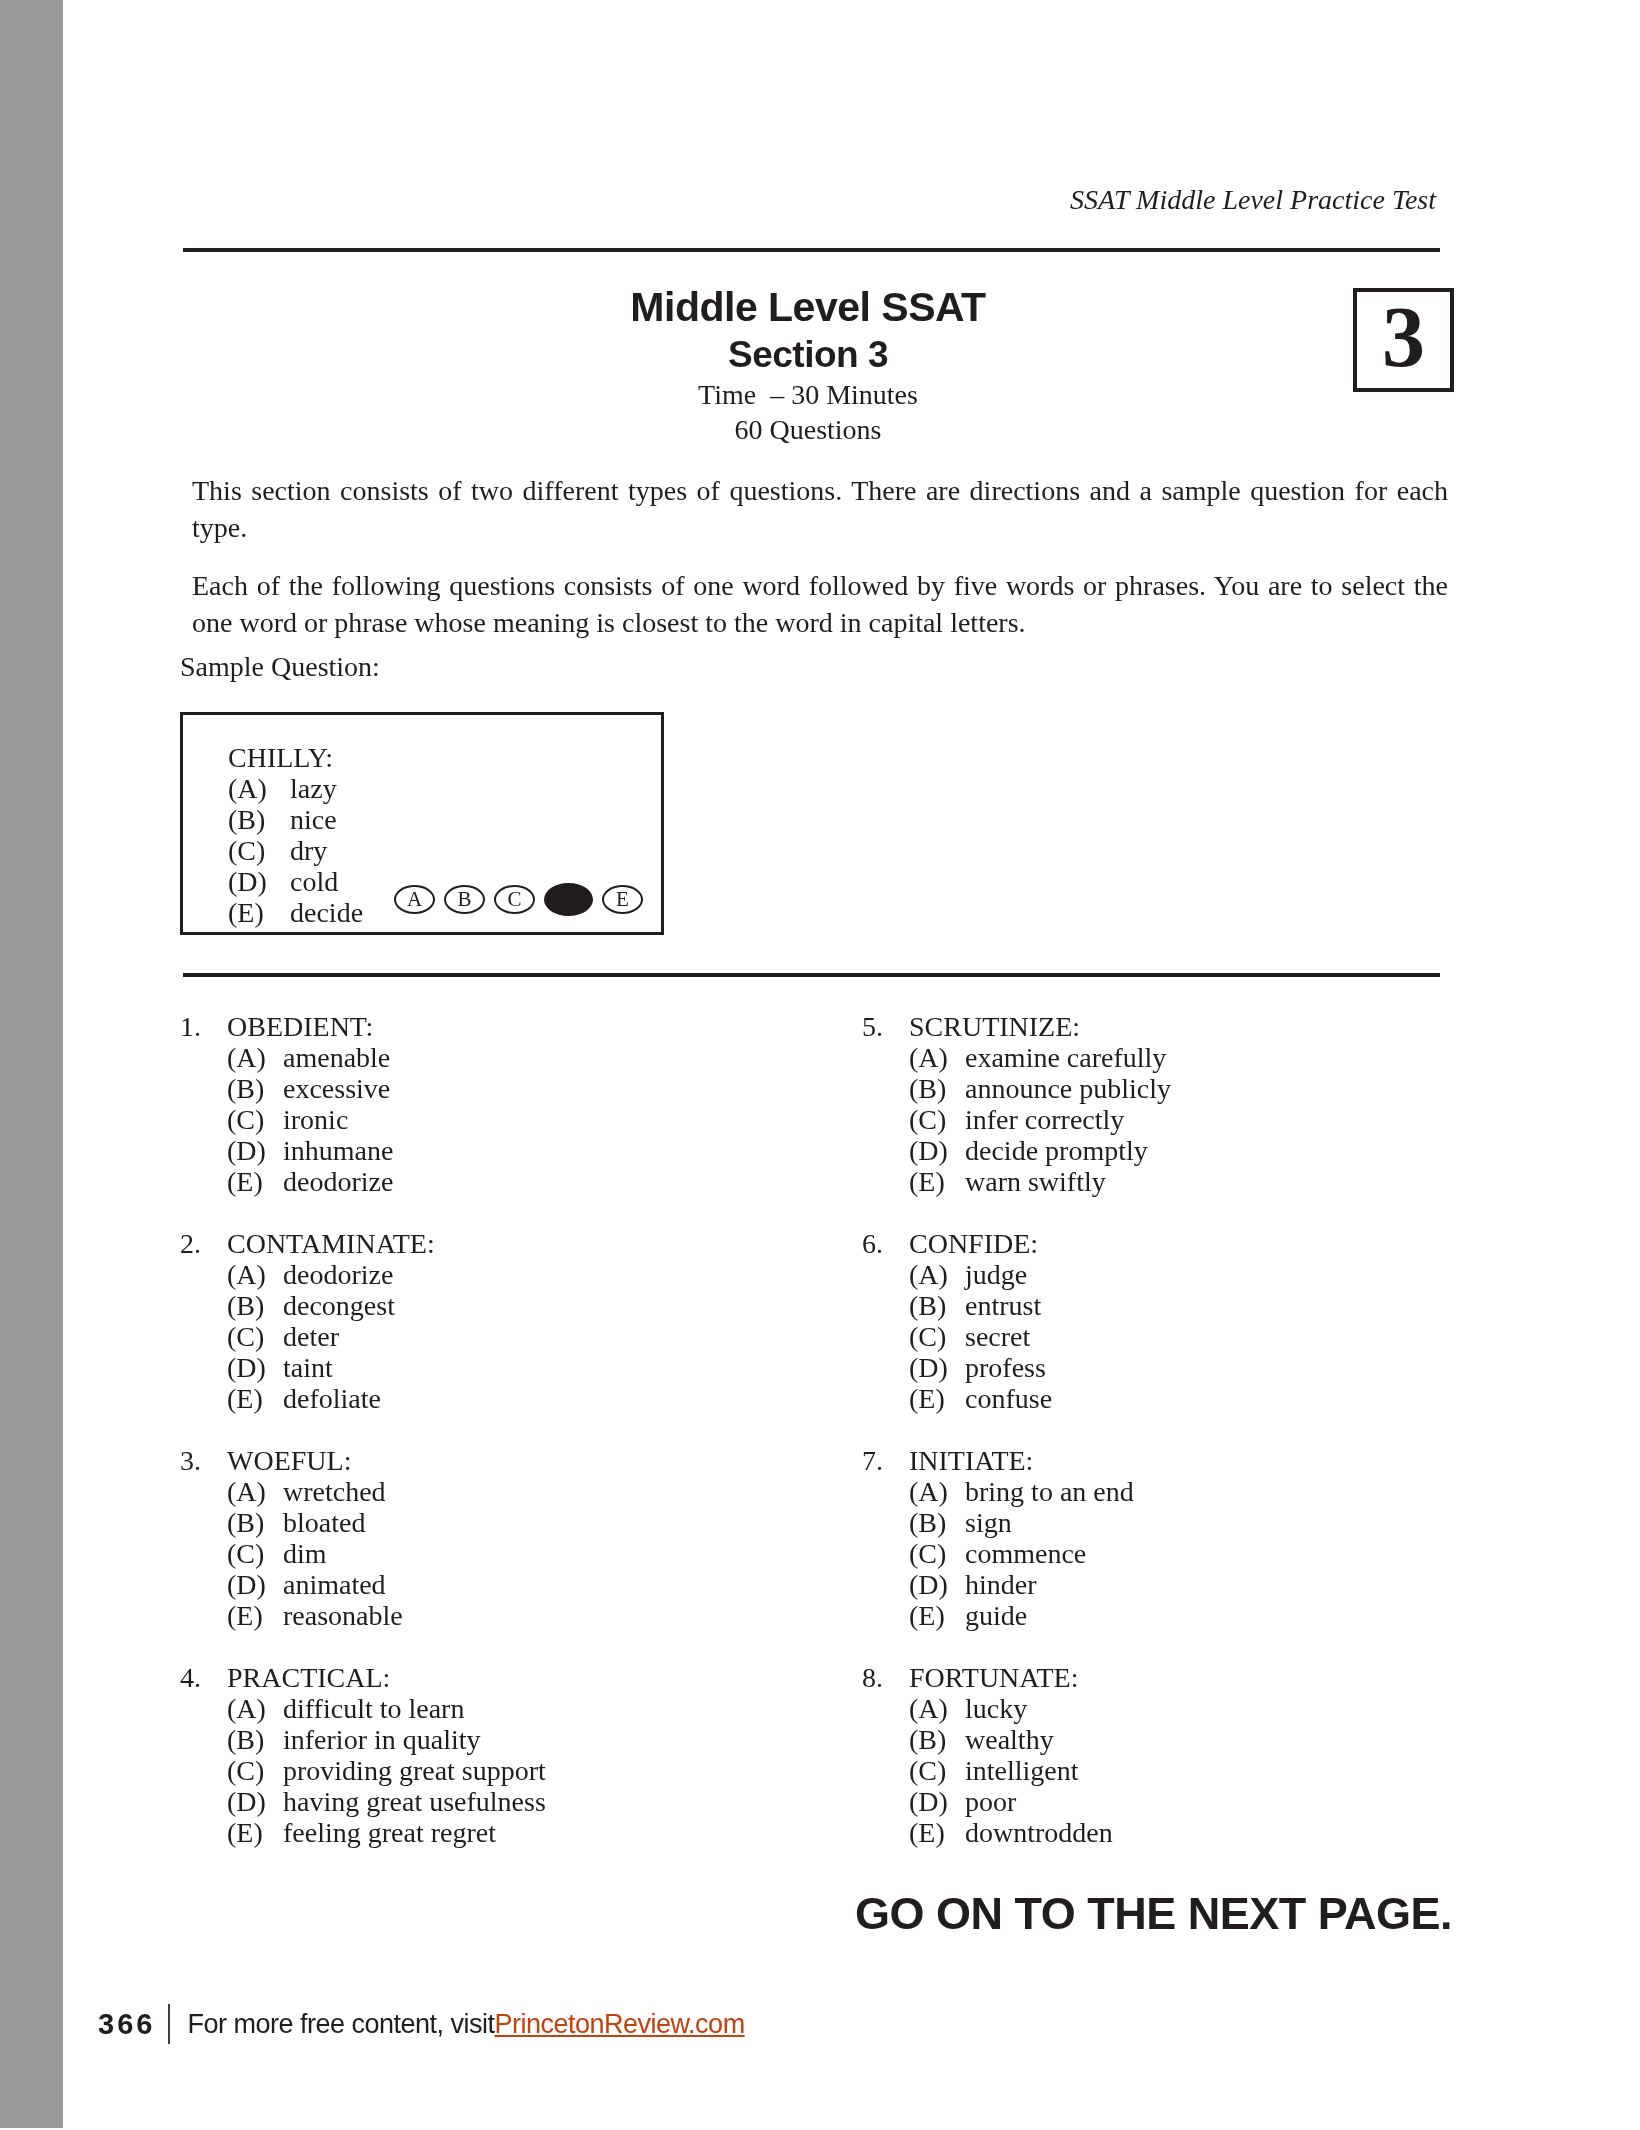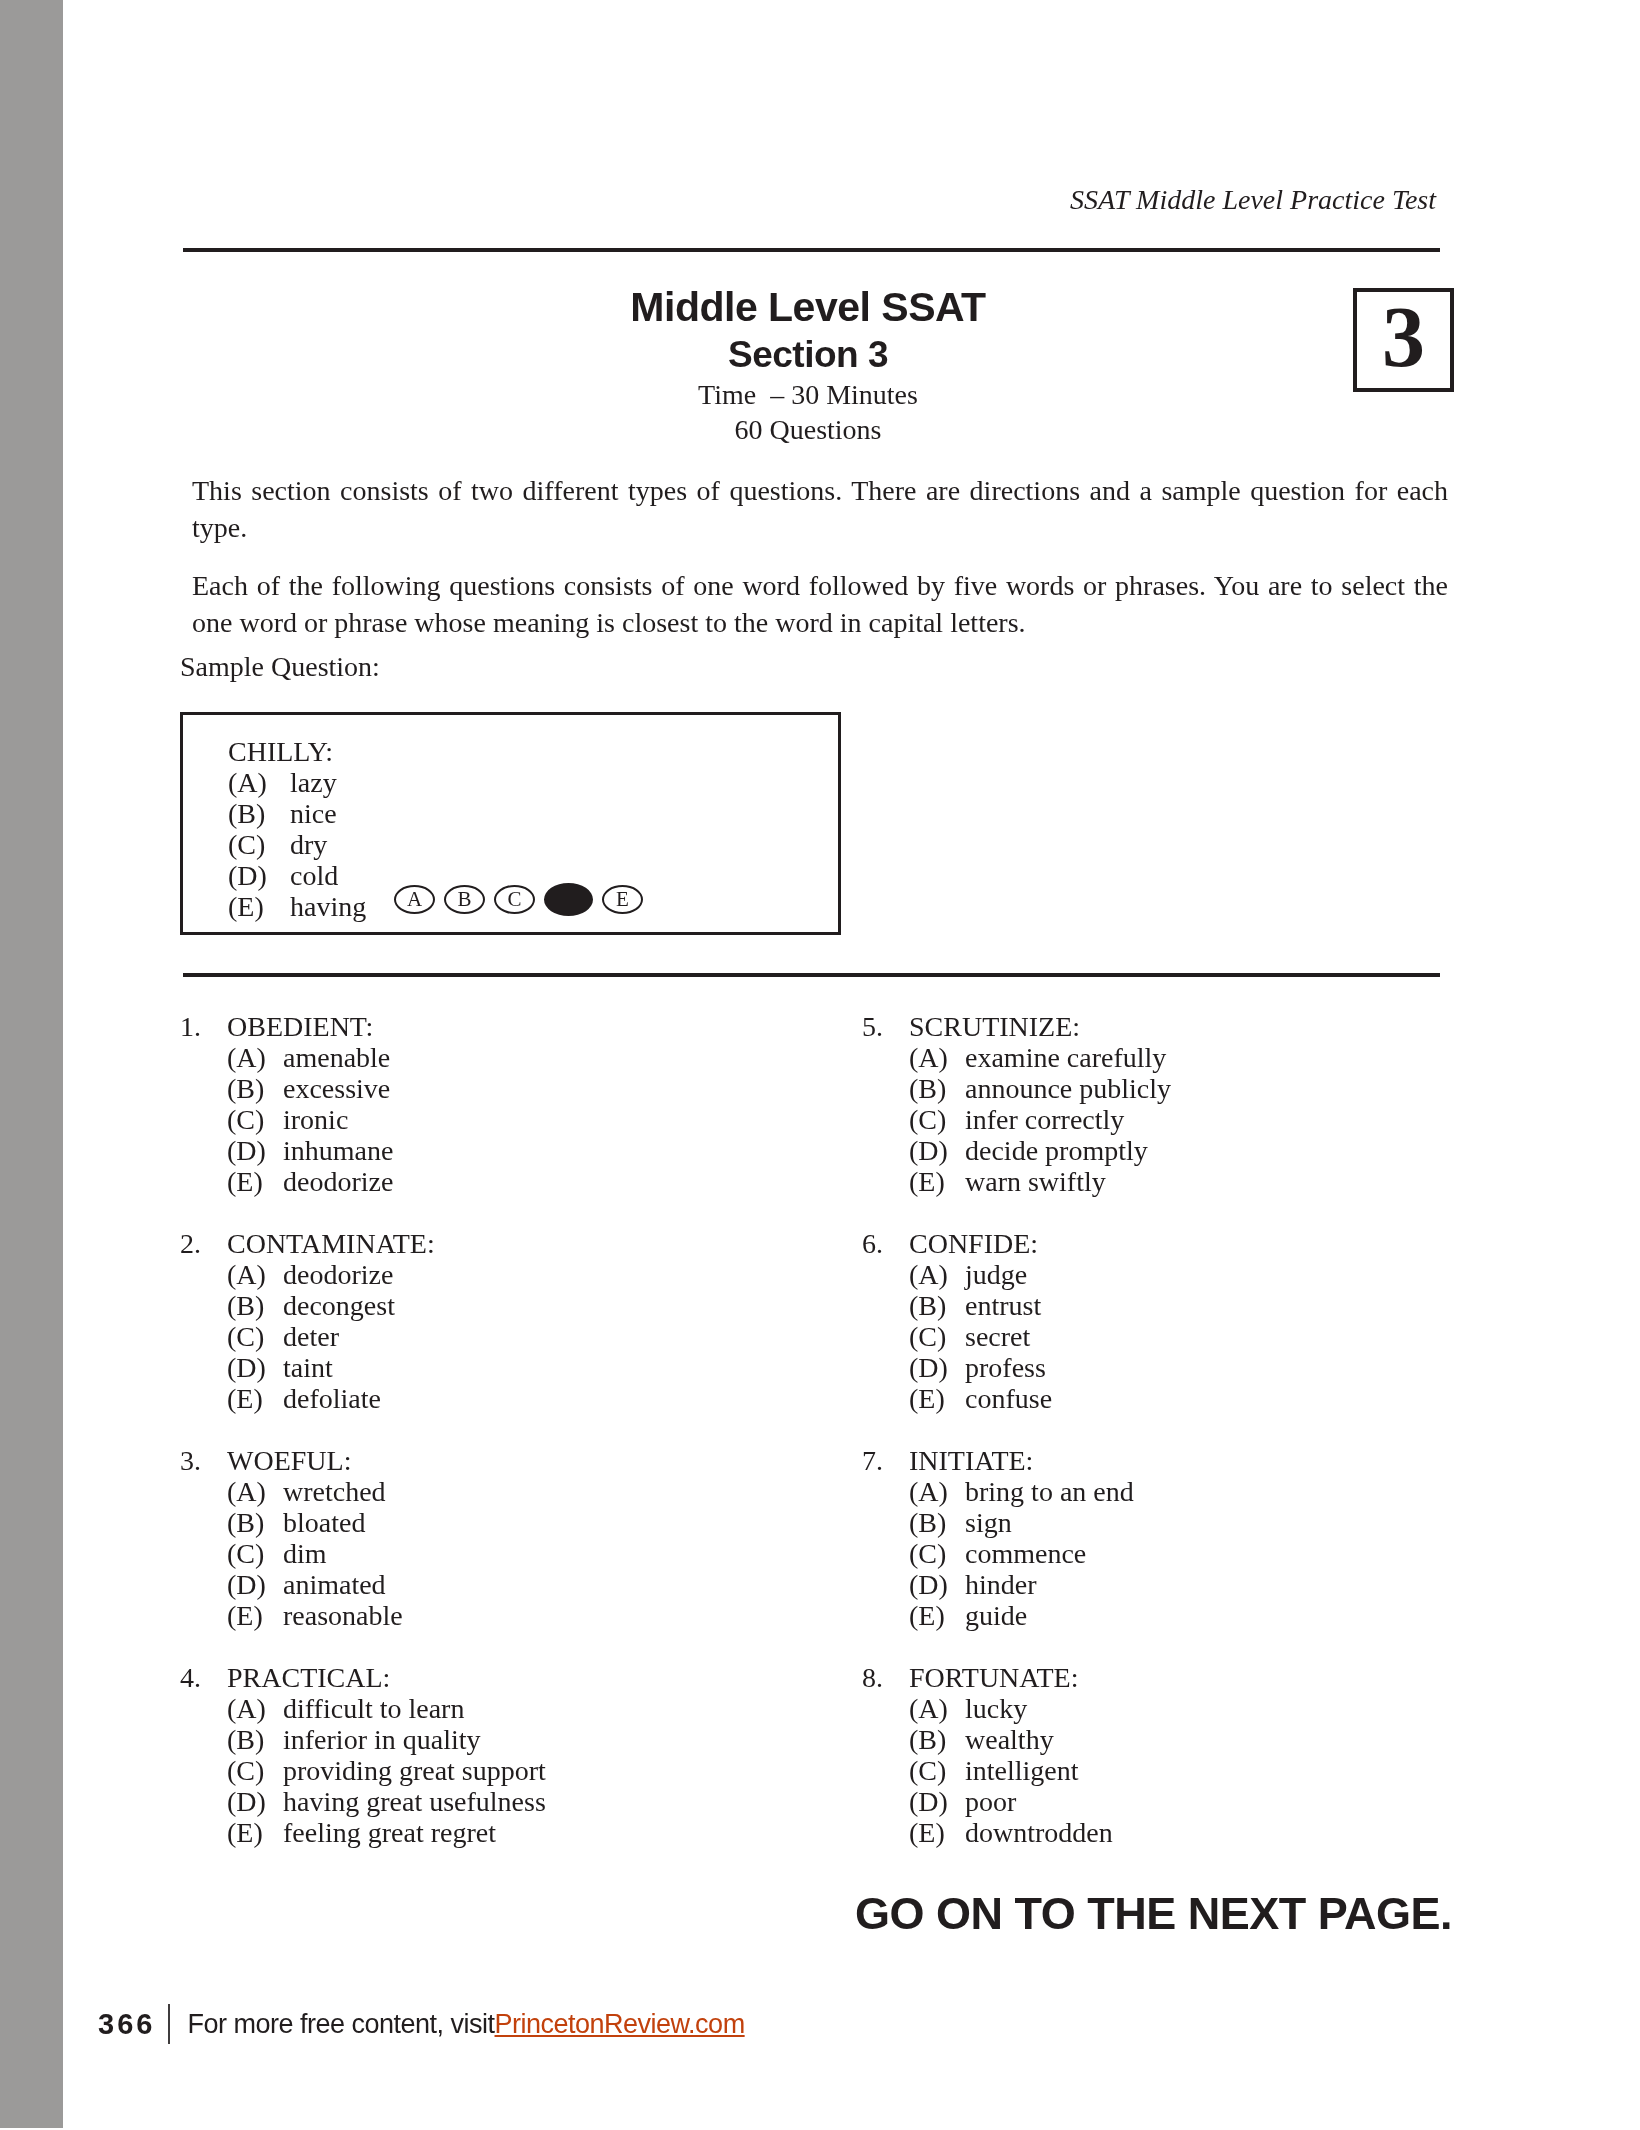--- a/index.html
+++ b/index.html
@@ -22,22 +22,22 @@
   .t2{font-family:"Liberation Sans",sans-serif;font-weight:bold;font-size:37px;line-height:45px;letter-spacing:-0.5px;}
   .t3{font-size:28px;line-height:36px;white-space:pre;}
   .t4{font-size:28px;line-height:33px;}
 
   .para{position:absolute;left:180px;width:1256px;font-size:28px;line-height:37px;
         text-align:justify;margin:12px;}
   .para-1{top:460px;}
   .para-2{top:555px;}
   .sample-label{position:absolute;left:180px;top:650px;font-size:28px;line-height:34px;}
 
-  .sample-box{position:absolute;left:180px;top:712px;width:661px;height:223px;
-        border:3px solid #211d1e;box-sizing:border-box;padding:21px 0 0 45px;}
+  .sample-box{position:absolute;left:180px;top:712px;width:484px;height:223px;
+        border:3px solid #211d1e;box-sizing:border-box;padding:27px 0 0 45px;}
   .sample-stem{font-size:28px;line-height:31px;}
   .s-choice{display:flex;font-size:28px;line-height:31px;}
   .sample-box .c-letter{width:62px;flex:none;}
 
   .bubbles{position:absolute;left:211px;top:168px;display:flex;gap:9px;align-items:center;}
   .bubble{width:41px;height:29px;border:2px solid #211d1e;border-radius:50%;
         display:flex;align-items:center;justify-content:center;box-sizing:border-box;
         font-size:21px;font-family:"Liberation Serif",serif;}
   .bubble.filled{background:#211d1e;width:49px;height:33px;border-color:#211d1e;}
 
@@ -98,21 +98,21 @@
         <div class="s-choice">
           <span class="c-letter">(C)</span>
           <span class="c-text">dry</span>
         </div>
         <div class="s-choice">
           <span class="c-letter">(D)</span>
           <span class="c-text">cold</span>
         </div>
         <div class="s-choice">
           <span class="c-letter">(E)</span>
-          <span class="c-text">having</span>
+          <span class="c-text">decide</span>
         </div>
       </div>
     <div class="bubbles" id="bubbles">
         <span class="bubble">A</span>
         <span class="bubble">B</span>
         <span class="bubble">C</span>
         <span class="bubble filled"></span>
         <span class="bubble">E</span>
       </div>
   </div>

